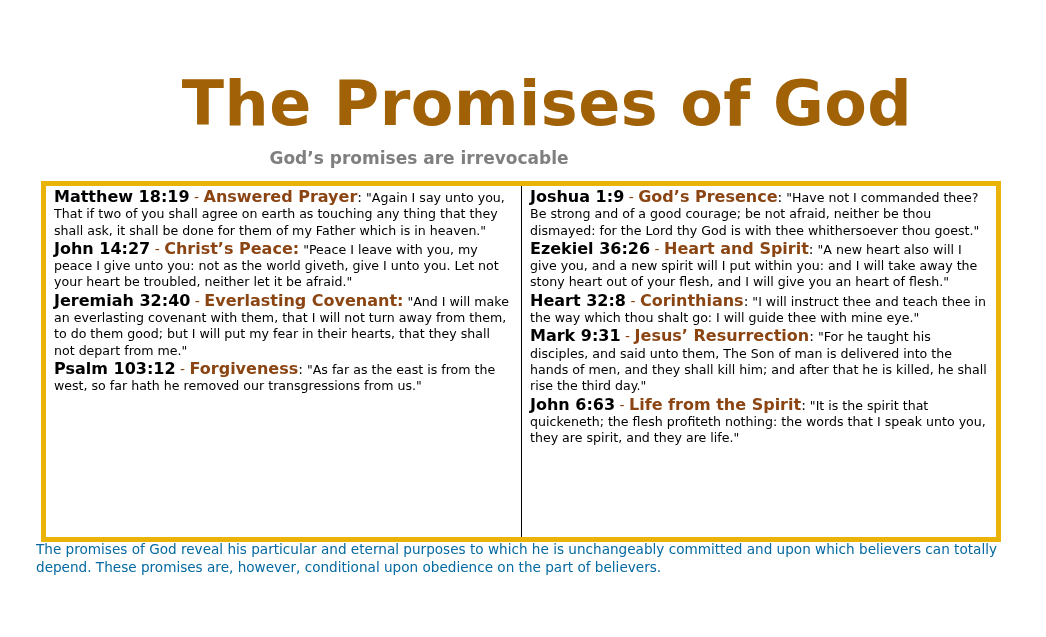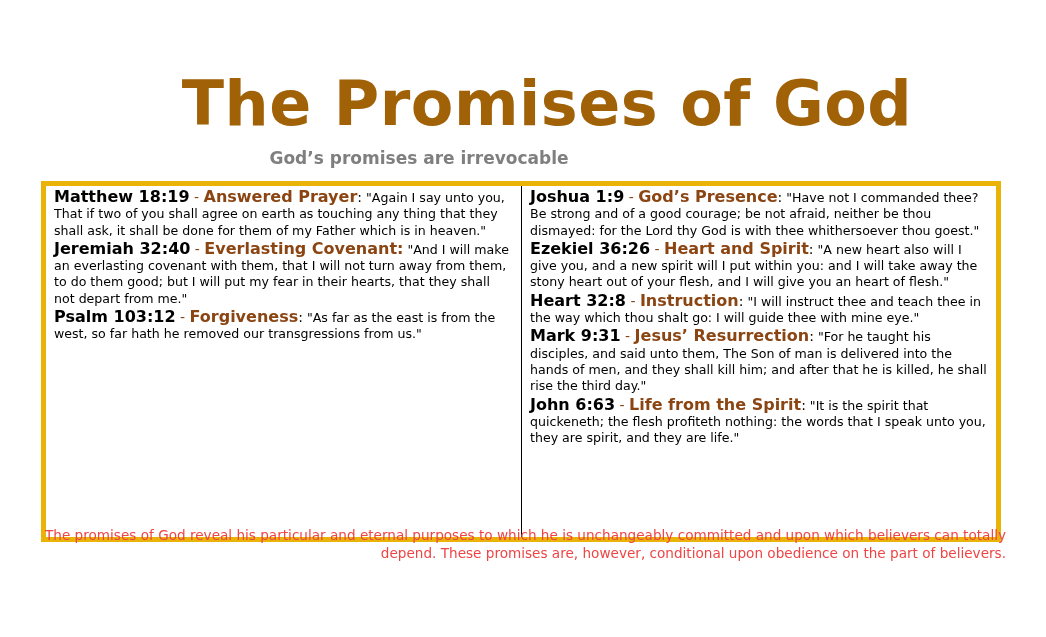--- a/index.html
+++ b/index.html
@@ -19,38 +19,39 @@
       border: 5px solid #eab308; display: flex; box-sizing: border-box;
     }
     .col { width: 480px; box-sizing: border-box; padding: 1px 7px 0 8px; }
     .col + .col { border-left: 1px solid #000; }
     .entry { font-size: 12.6px; line-height: 16.3px; margin: 0; }
     .ref { font-weight: bold; font-size: 16px; line-height: 19px; }
     .dash { color: #8b4513; font-size: 14px; }
     .topic { font-weight: bold; font-size: 16px; color: #8b4513; }
     .colon { font-size: 14px; }
     .footer {
-      position: absolute; left: 36px; top: 526px; width: 970px; text-align: right;
-      font-family: "DejaVu Sans", sans-serif; font-size: 13.6px; line-height: 18px; color: #ef4444;
+      position: absolute; left: 36px; top: 540px; width: 970px; text-align: left;
+      font-family: "DejaVu Sans", sans-serif; font-size: 13.6px; line-height: 18px; color: #0369a1;
     }
   </style>
 </head>
 <body>
 
 <div class="title">The Promises of God</div>
 <div class="subtitle">God’s promises are irrevocable</div>
 
 <div class="grid">
   <div class="col">
     <p class="entry"><span class="ref">Matthew 18:19</span><span class="dash"> - </span><span class="topic">Answered Prayer</span><span class="colon">:</span><span> "Again I say unto you, That if two of you shall agree on earth as touching any thing that they shall ask, it shall be done for them of my Father which is in heaven."</span></p>
+    <p class="entry"><span class="ref">John 14:27</span><span class="dash"> - </span><span class="topic">Christ’s Peace:</span><span class="colon"></span><span> "Peace I leave with you, my peace I give unto you: not as the world giveth, give I unto you. Let not your heart be troubled, neither let it be afraid."</span></p>
     <p class="entry"><span class="ref">Jeremiah 32:40</span><span class="dash"> - </span><span class="topic">Everlasting Covenant:</span><span class="colon"></span><span> "And I will make an everlasting covenant with them, that I will not turn away from them, to do them good; but I will put my fear in their hearts, that they shall not depart from me."</span></p>
     <p class="entry"><span class="ref">Psalm 103:12</span><span class="dash"> - </span><span class="topic">Forgiveness</span><span class="colon">:</span><span> "As far as the east is from the west, so far hath he removed our transgressions from us."</span></p>
   </div>
   <div class="col">
     <p class="entry"><span class="ref">Joshua 1:9</span><span class="dash"> - </span><span class="topic">God’s Presence</span><span class="colon">:</span><span> "Have not I commanded thee? Be strong and of a good courage; be not afraid, neither be thou dismayed: for the Lord thy God is with thee whithersoever thou goest."</span></p>
     <p class="entry"><span class="ref">Ezekiel 36:26</span><span class="dash"> - </span><span class="topic">Heart and Spirit</span><span class="colon">:</span><span> "A new heart also will I give you, and a new spirit will I put within you: and I will take away the stony heart out of your flesh, and I will give you an heart of flesh."</span></p>
-    <p class="entry"><span class="ref">Heart 32:8</span><span class="dash"> - </span><span class="topic">Instruction</span><span class="colon">:</span><span> "I will instruct thee and teach thee in the way which thou shalt go: I will guide thee with mine eye."</span></p>
+    <p class="entry"><span class="ref">Heart 32:8</span><span class="dash"> - </span><span class="topic">Corinthians</span><span class="colon">:</span><span> "I will instruct thee and teach thee in the way which thou shalt go: I will guide thee with mine eye."</span></p>
     <p class="entry"><span class="ref">Mark 9:31</span><span class="dash"> - </span><span class="topic">Jesus’ Resurrection</span><span class="colon">:</span><span> "For he taught his disciples, and said unto them, The Son of man is delivered into the hands of men, and they shall kill him; and after that he is killed, he shall rise the third day."</span></p>
     <p class="entry"><span class="ref">John 6:63</span><span class="dash"> - </span><span class="topic">Life from the Spirit</span><span class="colon">:</span><span> "It is the spirit that quickeneth; the flesh profiteth nothing: the words that I speak unto you, they are spirit, and they are life."</span></p>
   </div>
 </div>
 
 <div class="footer">The promises of God reveal his particular and eternal purposes to which he is unchangeably committed and upon which believers can totally depend. These promises are, however, conditional upon obedience on the part of believers.</div>
 
 </body></html>

